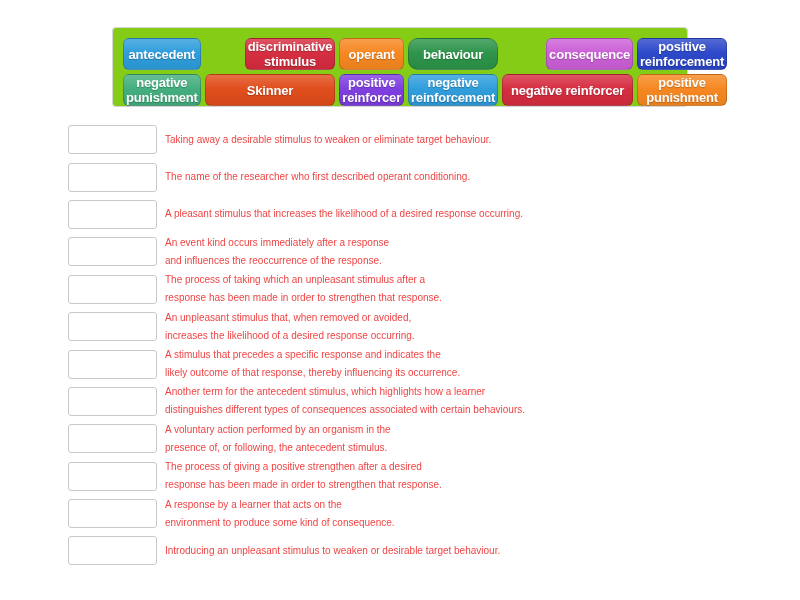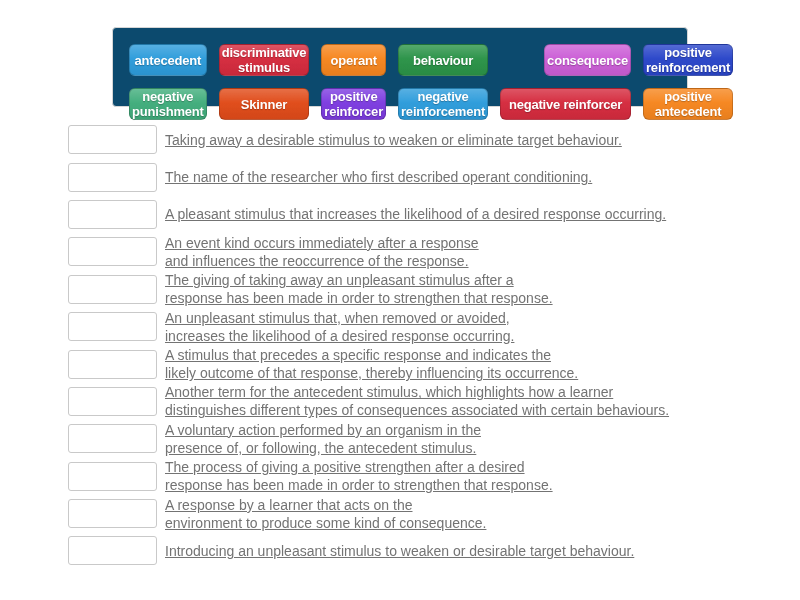--- a/index.html
+++ b/index.html
@@ -9,28 +9,28 @@
     font-family: "Liberation Sans", sans-serif;
     overflow: hidden;
     position: relative;
   }
 
   
   .word-bank {
     position: absolute;
     left: 112px; top: 27px;
     width: 576px; height: 80px;
-    background: #0c4a6e;
+    background: #84cc16;
     border: 1px solid #d6d6d6;
     border-radius: 4px;
-    padding: 16px;
+    padding: 10px;
     display: grid;
     grid-template-columns: repeat(6, 1fr);
     grid-template-rows: 1fr 1fr;
-    gap: 12px;
+    gap: 4px;
   }
   .tile {
     border-radius: 6px;
     border: 1px solid rgba(0,0,0,0.18);
     display: flex;
     align-items: center;
     justify-content: center;
     text-align: center;
     color: #ffffff;
     font-weight: bold;
@@ -57,43 +57,42 @@
   }
   .answer-slot {
     flex: none;
     width: 89px; height: 29px;
     background: #ffffff;
     border: 1px solid #c9c9c9;
     border-radius: 3px;
   }
   .clue {
     margin-left: 8px;
-    font-size: 14px;
+    font-size: 10px;
     line-height: 18px;
-    color: #737373;
+    color: #ef4444;
     white-space: pre-line;
-    text-decoration: underline;
   }
 </style>
 </head>
 <body>
 
 <div class="word-bank">
   <div class="tile" style="background-color: rgb(45, 156, 219);">antecedent</div>
-  <div class="tile" style="background-color: rgb(213, 43, 62);">discriminative stimulus</div>
+  <div class="tile" style="background-color: rgb(213, 43, 62); margin-left: 40px;">discriminative stimulus</div>
   <div class="tile" style="background-color: rgb(246, 134, 31);">operant</div>
-  <div class="tile" style="background-color: rgb(43, 147, 72);">behaviour</div>
+  <div class="tile" style="background-color: rgb(43, 147, 72); border-radius: 10px;">behaviour</div>
   <div class="tile" style="background-color: rgb(203, 94, 214); margin-left: 44px;">consequence</div>
   <div class="tile" style="background-color: rgb(42, 70, 201);">positive reinforcement</div>
   <div class="tile" style="background-color: rgb(65, 173, 124);">negative punishment</div>
   <div class="tile" style="background-color: rgb(224, 75, 25);">Skinner</div>
   <div class="tile" style="background-color: rgb(125, 60, 224);">positive reinforcer</div>
   <div class="tile" style="background-color: rgb(45, 156, 219);">negative reinforcement</div>
   <div class="tile" style="background-color: rgb(213, 43, 62);">negative reinforcer</div>
-  <div class="tile" style="background-color: rgb(246, 134, 31);">positive antecedent</div>
+  <div class="tile" style="background-color: rgb(246, 134, 31);">positive punishment</div>
 </div>
 
 <div class="match-list">
   <div class="match-row">
     <div class="answer-slot"></div>
     <div class="clue">Taking away a desirable stimulus to weaken or eliminate target behaviour.</div>
   </div>
   <div class="match-row">
     <div class="answer-slot"></div>
     <div class="clue">The name of the researcher who first described operant conditioning.</div>
@@ -102,21 +101,21 @@
     <div class="answer-slot"></div>
     <div class="clue">A pleasant stimulus that increases the likelihood of a desired response occurring.</div>
   </div>
   <div class="match-row">
     <div class="answer-slot"></div>
     <div class="clue">An event kind occurs immediately after a response
 and influences the reoccurrence of the response.</div>
   </div>
   <div class="match-row">
     <div class="answer-slot"></div>
-    <div class="clue">The giving of taking away an unpleasant stimulus after a
+    <div class="clue">The process of taking which an unpleasant stimulus after a
 response has been made in order to strengthen that response.</div>
   </div>
   <div class="match-row">
     <div class="answer-slot"></div>
     <div class="clue">An unpleasant stimulus that, when removed or avoided,
 increases the likelihood of a desired response occurring.</div>
   </div>
   <div class="match-row">
     <div class="answer-slot"></div>
     <div class="clue">A stimulus that precedes a specific response and indicates the

